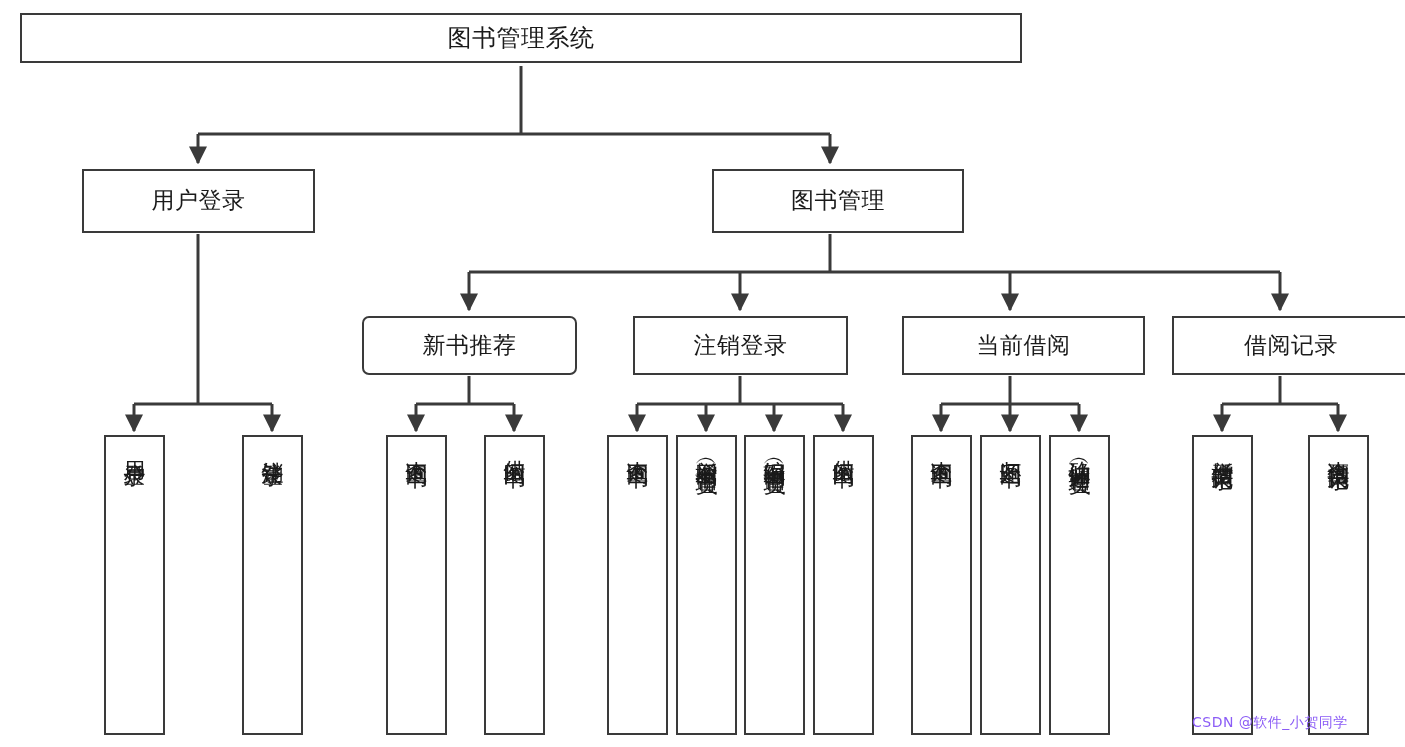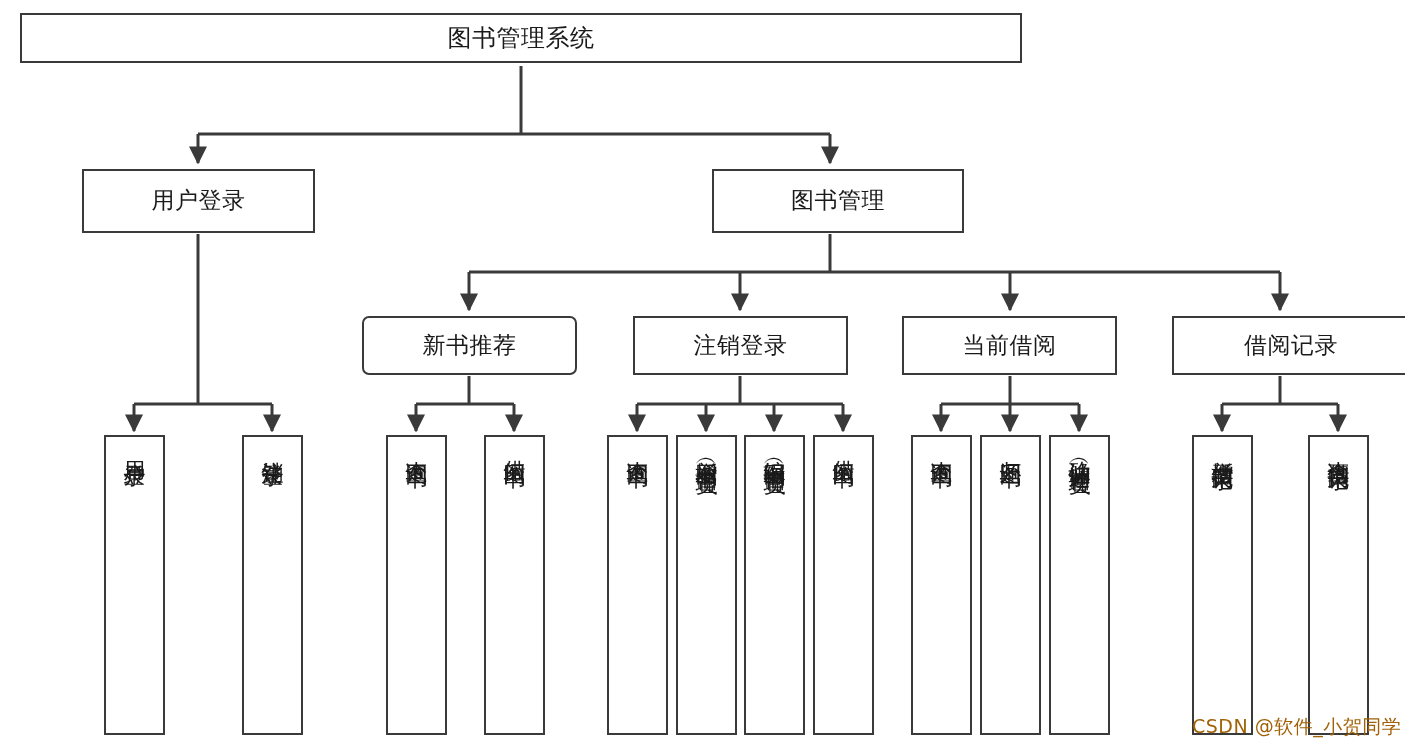--- a/index.html
+++ b/index.html
@@ -56,22 +56,22 @@
     font-size: 22px;
     letter-spacing: 2px;
     line-height: 1;
     margin: 0 auto;
   }
   .node.root .label {
     font-size: 24px;
   }
   .watermark {
     position: absolute;
-    font-size: 19px;
-    color: #a16207;
+    font-size: 14px;
+    color: #8b5cf6;
     letter-spacing: 0.5px;
     white-space: nowrap;
     user-select: none;
   }
 </style>
 </head>
 <body>
 
 <div id="diagram-root">
 
@@ -135,21 +135,21 @@
   <div class="node horiz" style="left:712px; top:169px; width:252px; height:64px;">
     <span class="label">图书管理</span>
   </div>
 
   <div class="node horiz" style="left:362px; top:316px; width:215px; height:59px;border-radius:7px;">
     <span class="label">新书推荐</span>
   </div>
   <div class="node horiz" style="left:633px; top:316px; width:215px; height:59px;">
     <span class="label">注销登录</span>
   </div>
-  <div class="node horiz" style="left:902px; top:316px; width:215px; height:59px;">
+  <div class="node horiz" style="left:902px; top:316px; width:243px; height:59px;">
     <span class="label">当前借阅</span>
   </div>
   <div class="node horiz" style="left:1172px; top:316px; width:238px; height:59px;">
     <span class="label">借阅记录</span>
   </div>
 
   <div class="node vert" style="left:104px; top:435px; width:61px; height:300px;">
     <span class="label">用户登录</span>
   </div>
   <div class="node vert" style="left:242px; top:435px; width:61px; height:300px;">

